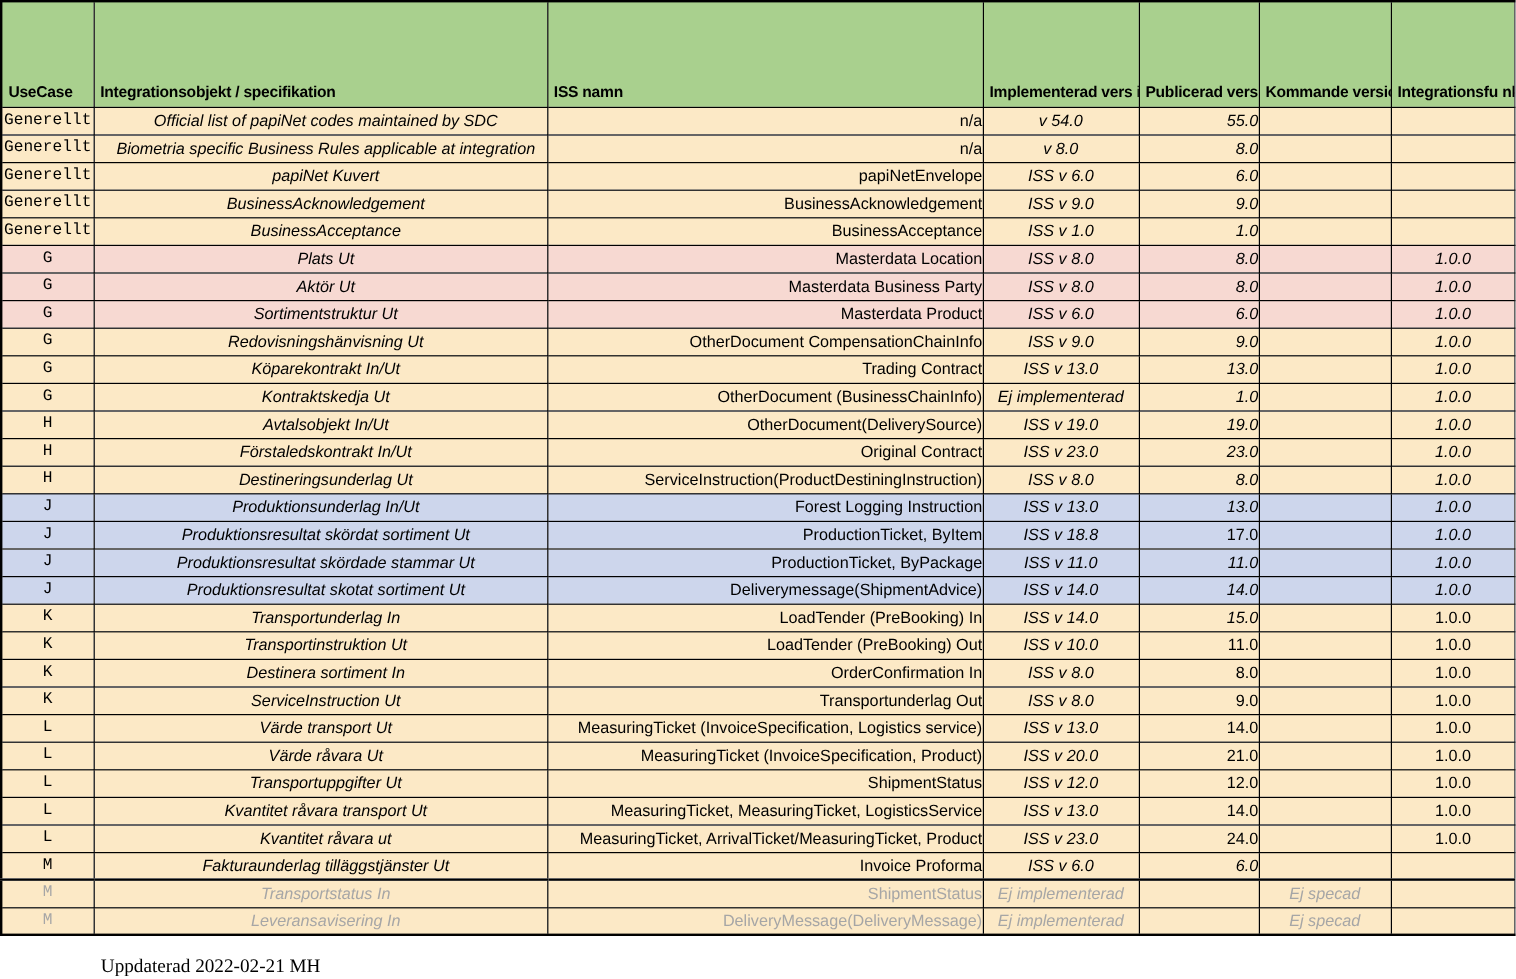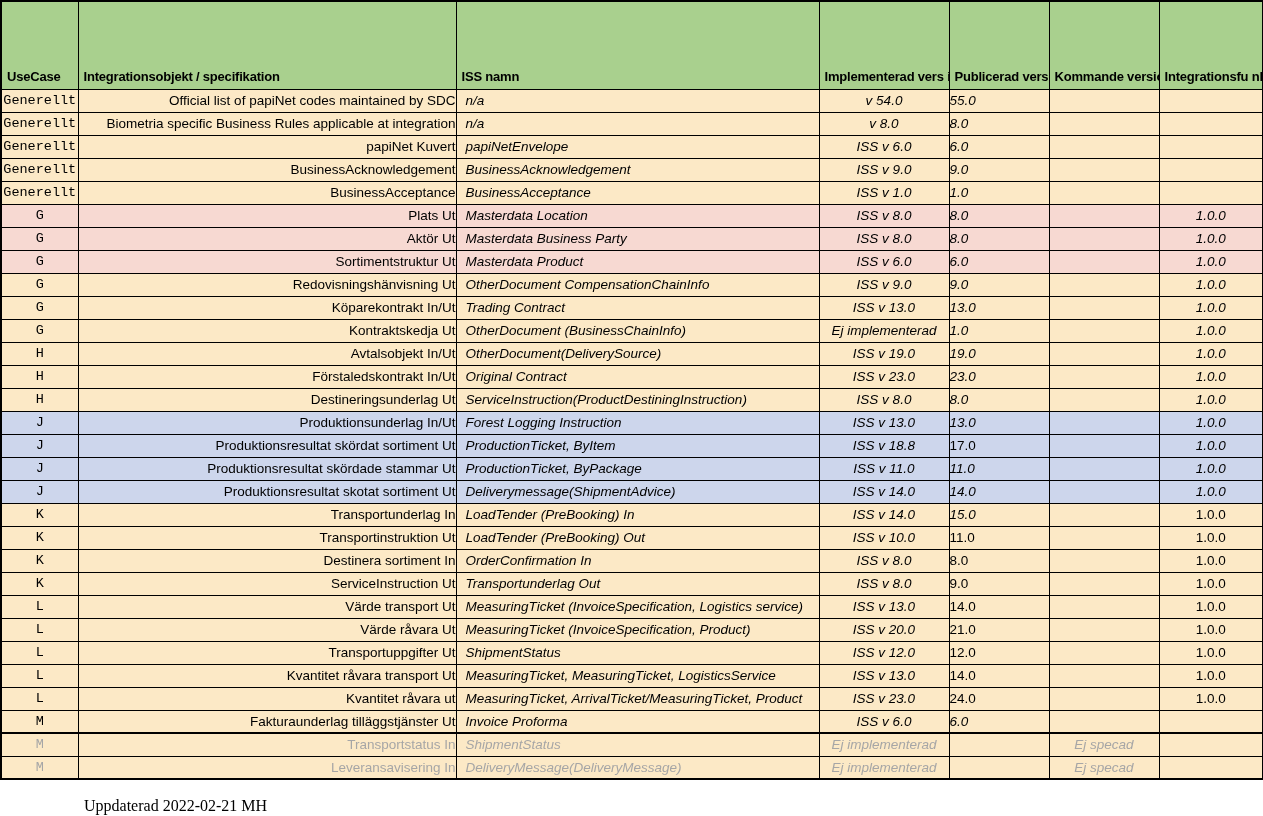--- a/index.html
+++ b/index.html
@@ -40,24 +40,24 @@
     letter-spacing: -0.2px;
   }
   tbody tr { height: 23px; }
   tbody td { font-size: 13.5px; vertical-align: middle; }
   tr.cream td { background: var(--row_cream, #FCE9C6); }
   tr.pink  td { background: var(--row_pink, #F7D9D2); }
   tr.blue  td { background: var(--row_blue, #CDD6EC); }
   tr.muted td { color: var(--muted_text, #A6A6A6); }
   tr.thick-bottom td { border-bottom-width: 2px; }
   td.uc   { text-align: center; font-family: Liberation Mono, monospace; }
-  td.obj  { text-align: right; padding-left: 9px; }
-  td.iss  { text-align: left; padding-left: 9px; font-style: italic; }
+  td.obj  { text-align: center; padding-left: 9px; font-style: italic; }
+  td.iss  { text-align: right; padding-left: 9px; }
   td.impl { text-align: center; font-style: italic; }
-  td.publ { text-align: left; font-style: italic; }
+  td.publ { text-align: right; font-style: italic; }
   td.kom  { text-align: center; font-style: italic; margin-left: 35px; }
   td.fun  { text-align: center; font-style: italic; }
   td.upright { font-style: normal; }
   .footer-note {
     position: absolute;
     left: 84px;
     top: 797px;
     font-size: 16px;
     color: var(--text, #000);
     font-family: Liberation Serif, serif;

